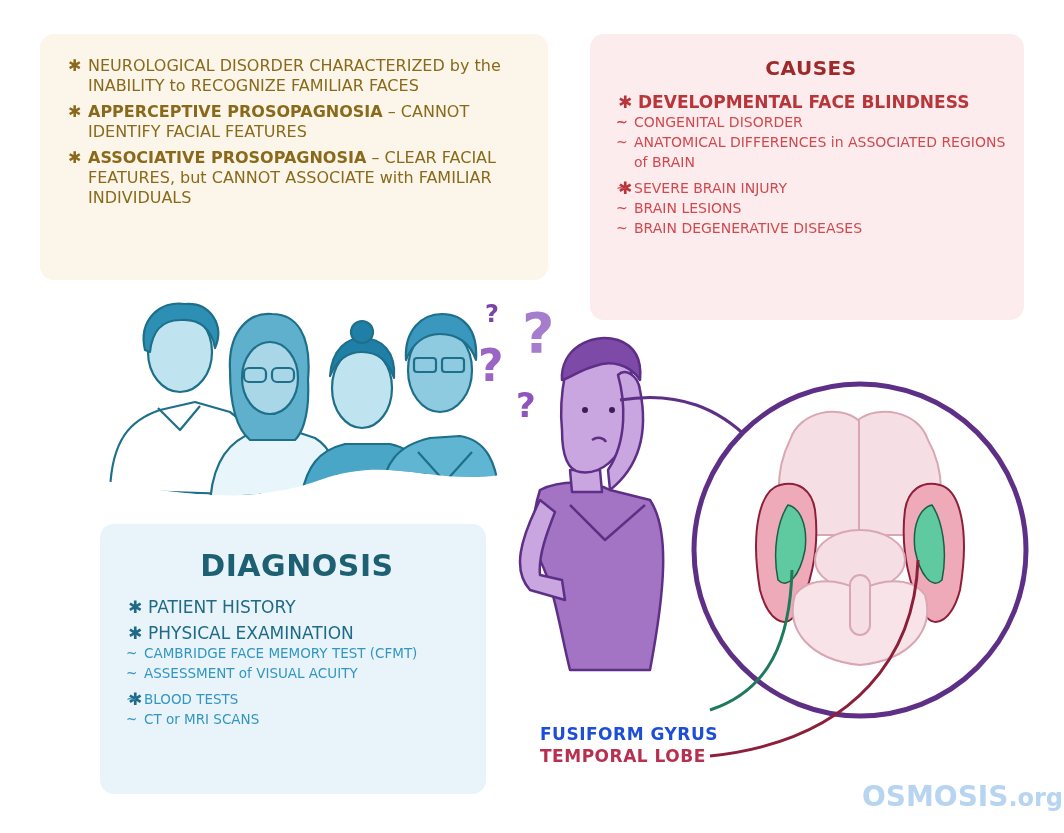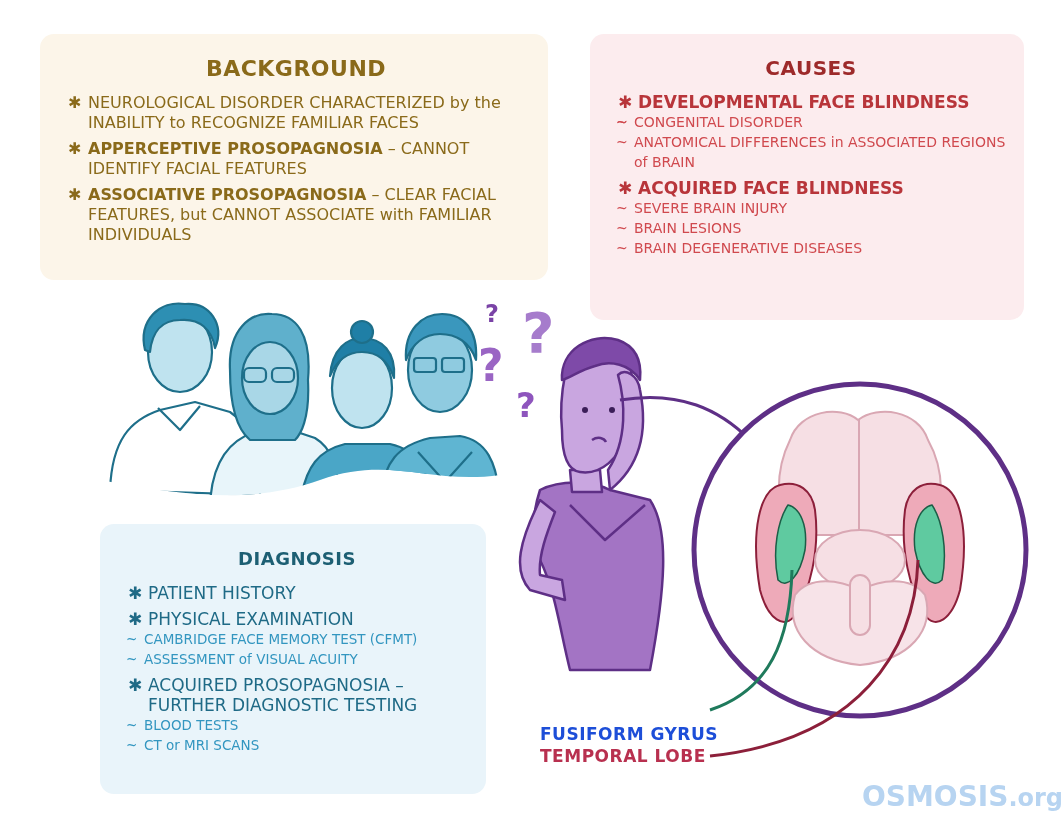--- a/index.html
+++ b/index.html
@@ -41,21 +41,21 @@
   #causes-panel h2 { color: #9d2a2a; font-size: 20px; margin-bottom: 12px; }
   #causes-panel .bullet { font-size: 17px; font-weight: 700; color: #b8353a; margin-top: 2px; }
   #causes-panel .sub li { font-size: 14px; font-weight: 400; color: #d0494e; line-height: 20px; }
 
   
   #dx-panel {
     left: 100px; top: 524px; width: 386px; height: 270px;
     background: #e9f4fa; color: #1c6d8a;
     padding: 24px 18px 0 26px;
   }
-  #dx-panel h2 { color: #1d5f73; font-size: 18px; margin-bottom: 14px; }
+  #dx-panel h2 { color: #1d5f73; font-size: 30px; margin-bottom: 14px; }
   #dx-panel .bullet { font-size: 17px; color: #1f6a86; margin-top: 2px; }
   #dx-panel .sub li { font-size: 13.5px; color: #3396c0; }
 
   
   .label {
     position: absolute; font-weight: 900; font-size: 17px; letter-spacing: 0.5px;
   }
   #fusiform-label { left: 540px; top: 700px; color: #1d4ed8; margin-top: 24px; }
   #temporal-label { left: 540px; top: 746px; color: #b8304f; text-align: center; }
 
@@ -64,21 +64,20 @@
     color: #b7d4f1; letter-spacing: 0px;
   }
   #logo .org { font-size: 24px; }
 
   svg.art { position: absolute; }
 </style>
 </head>
 <body>
 
 <div id="bg-panel" class="panel">
-  <h2>BACKGROUND</h2>
   <ul>
     <li class="bullet">
       <span class="star">✱</span>
       <span>NEUROLOGICAL DISORDER CHARACTERIZED by the INABILITY to RECOGNIZE FAMILIAR FACES</span>
     </li>
     <li class="bullet">
       <span class="star">✱</span>
       <span class="bold">APPERCEPTIVE PROSOPAGNOSIA</span><span> – CANNOT IDENTIFY FACIAL FEATURES</span>
     </li>
     <li class="bullet">
@@ -94,21 +93,20 @@
     <span class="star">✱</span>
     <span>DEVELOPMENTAL FACE BLINDNESS</span>
   </div>
   <ul class="sub">
     <li><span class="tilde">~</span></li>
     <li><span class="tilde">~</span><span>CONGENITAL DISORDER</span></li>
     <li><span class="tilde">~</span><span>ANATOMICAL DIFFERENCES in ASSOCIATED REGIONS of BRAIN</span></li>
   </ul>
   <div class="bullet" style="margin-top:6px">
     <span class="star">✱</span>
-    <span>ACQUIRED FACE BLINDNESS</span>
   </div>
   <ul class="sub">
     <li><span class="tilde">~</span><span>SEVERE BRAIN INJURY</span></li>
     <li><span class="tilde">~</span><span>BRAIN LESIONS</span></li>
     <li><span class="tilde">~</span><span>BRAIN DEGENERATIVE DISEASES</span></li>
   </ul>
 </div>
 
 <div id="dx-panel" class="panel">
   <h2>DIAGNOSIS</h2>
@@ -119,21 +117,20 @@
   <div class="bullet" style="margin-top:6px">
     <span class="star">✱</span>
     <span>PHYSICAL EXAMINATION</span>
   </div>
   <ul class="sub">
     <li><span class="tilde">~</span><span>CAMBRIDGE FACE MEMORY TEST (CFMT)</span></li>
     <li><span class="tilde">~</span><span>ASSESSMENT of VISUAL ACUITY</span></li>
   </ul>
   <div class="bullet" style="margin-top:6px">
     <span class="star">✱</span>
-    <span>ACQUIRED PROSOPAGNOSIA – FURTHER DIAGNOSTIC TESTING</span>
   </div>
   <ul class="sub">
     <li><span class="tilde">~</span><span>BLOOD TESTS</span></li>
     <li><span class="tilde">~</span><span>CT or MRI SCANS</span></li>
   </ul>
 </div>
 
 <svg class="art" style="left:100px; top:290px;" width="400" height="215" viewBox="0 0 400 215">
   <defs>
     <clipPath id="wave">

